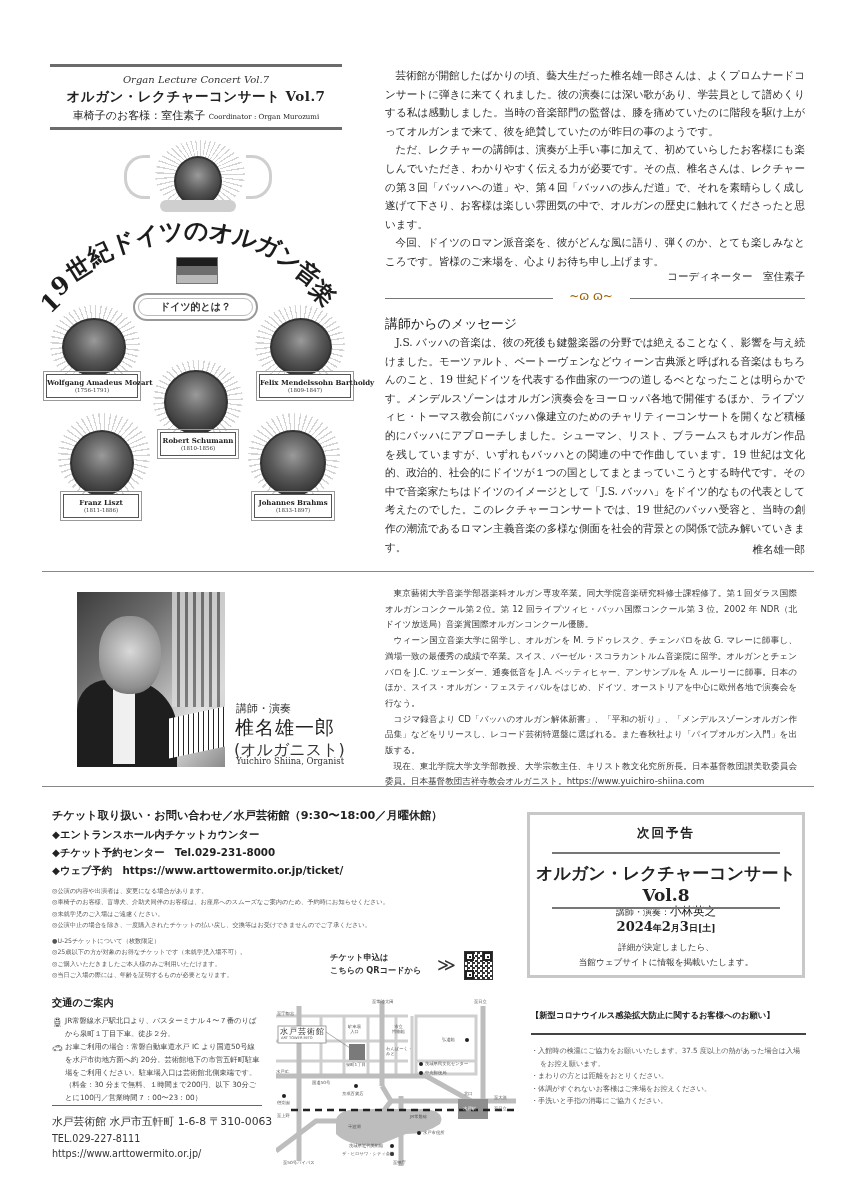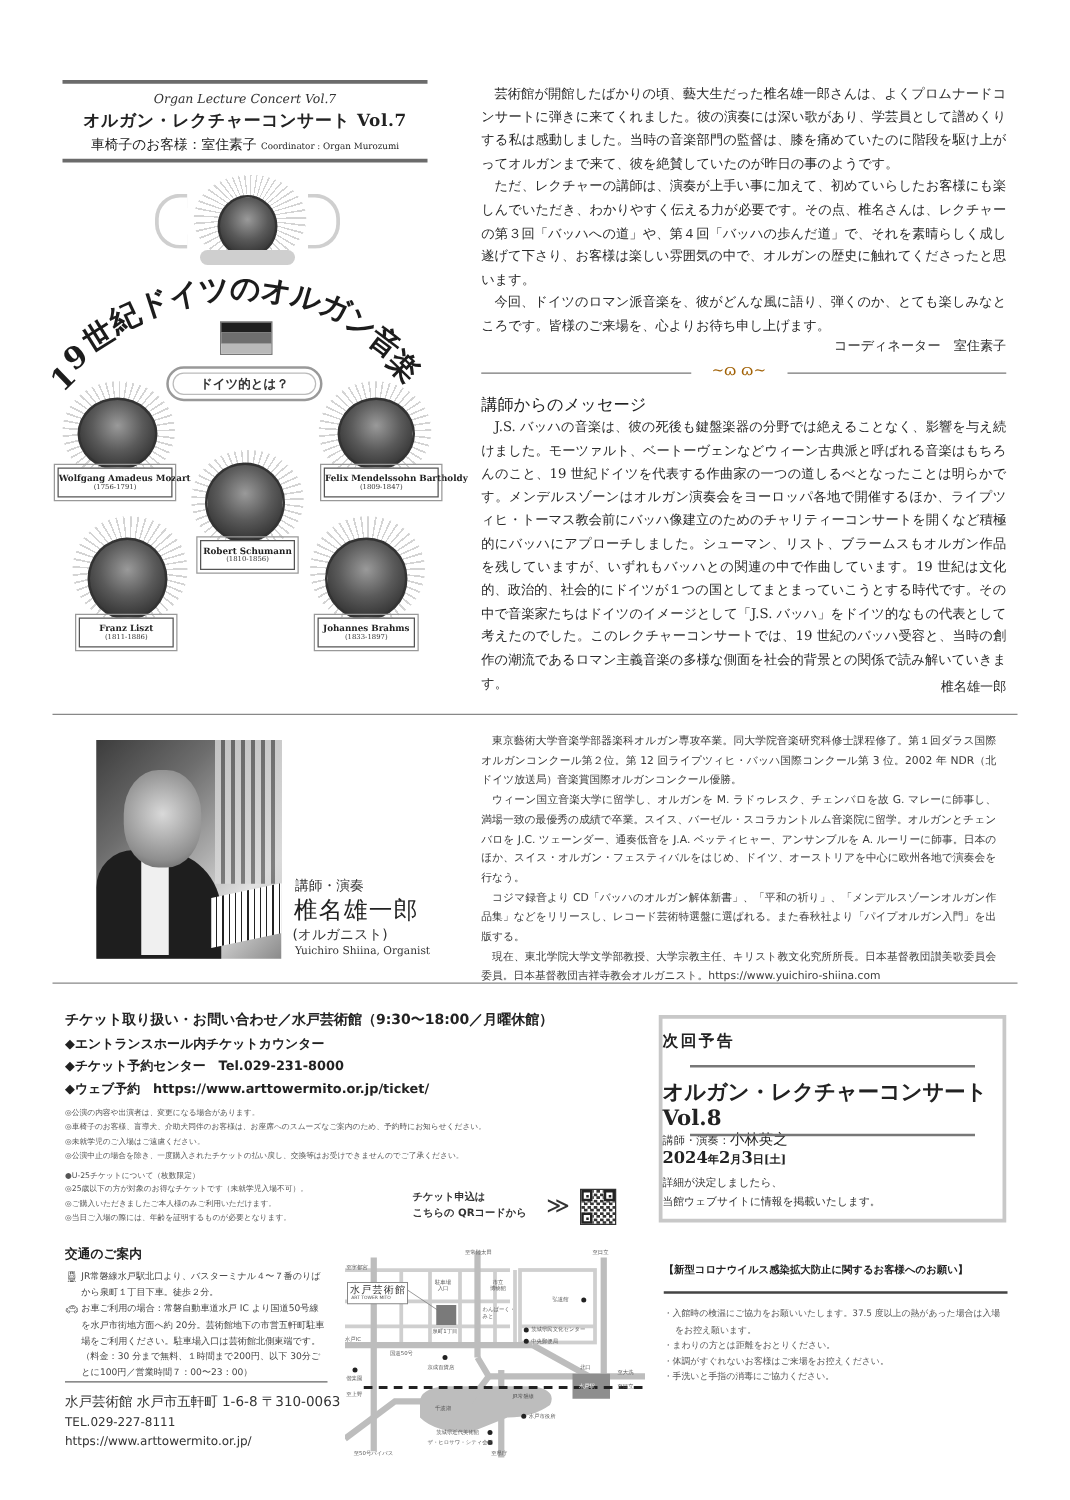--- a/index.html
+++ b/index.html
@@ -38,39 +38,39 @@
 
   
   .photo { position: absolute; left: 77px; top: 592px; width: 148px; height: 175px; background: linear-gradient(135deg, #3c3c3c 0%, #6d6d6d 30%, #aaa 55%, #e2e2e2 75%, #8a8a8a 100%); overflow: hidden; }
   .photo .face { position: absolute; left: 22px; top: 24px; width: 62px; height: 78px; border-radius: 45%; background: radial-gradient(circle at 50% 45%, #d9d9d9, #8e8e8e 70%, #555); }
   .photo .suit { position: absolute; left: 0; top: 88px; width: 100px; height: 90px; background: #1e1e1e; border-radius: 30px 50px 0 0; }
   .photo .shirt { position: absolute; left: 36px; top: 92px; width: 22px; height: 80px; background: #f0f0f0; }
   .photo .keys { position: absolute; left: 92px; top: 120px; width: 60px; height: 40px; background: repeating-linear-gradient(90deg, #fff 0 4px, #222 4px 5px); transform: skewY(-12deg); }
   .photo .pipes { position: absolute; left: 95px; top: 0; width: 55px; height: 115px; background: repeating-linear-gradient(90deg, #d8d8d8 0 5px, #666 5px 8px); opacity: 0.8; }
   .prof-role { position: absolute; left: 236px; top: 701px; font-family: "DejaVu Sans", sans-serif; font-size: 11px; color: #333; }
   .prof-name { position: absolute; left: 235px; top: 715px; font-family: "DejaVu Sans", sans-serif; font-size: 19px; color: #222; letter-spacing: 1px; }
-  .prof-sub { position: absolute; left: 234px; top: 740px; font-family: "DejaVu Sans", sans-serif; font-size: 11px; color: #333; }
+  .prof-sub { position: absolute; left: 234px; top: 740px; font-family: "DejaVu Sans", sans-serif; font-size: 16px; color: #333; }
   .prof-en { position: absolute; left: 236px; top: 756px; font-family: "DejaVu Serif", serif; font-size: 8.5px; color: #333; }
   .bio { position: absolute; left: 385px; top: 586px; width: 412px; font-family: "DejaVu Sans", sans-serif; font-size: 8.6px; line-height: 15.7px; color: #3a3a3a; text-align: justify; }
   .bio p { text-indent: 1em; }
 
   
   .tk-head { position: absolute; left: 52px; top: 808px; font-family: "DejaVu Sans", sans-serif; font-weight: bold; font-size: 11.2px; color: #222; }
   .tk-line { position: absolute; left: 52px; font-family: "DejaVu Sans", sans-serif; font-size: 10.3px; font-weight: bold; color: #222; }
   .notes { position: absolute; left: 52px; font-family: "DejaVu Sans", sans-serif; font-size: 6.2px; line-height: 11.3px; color: #555; }
   .qr-label { position: absolute; left: 330px; top: 951px; width: 110px; text-align: left; font-family: "DejaVu Sans", sans-serif; font-size: 8.2px; font-weight: bold; line-height: 12.5px; color: #333; }
   .qr-arrow { position: absolute; left: 437px; top: 954px; font-family: "DejaVu Sans", sans-serif; font-size: 18px; color: #333; }
   .qr { position: absolute; left: 464px; top: 951px; width: 29px; height: 29px; background:
       linear-gradient(90deg, transparent 0 0, transparent 0),
       repeating-conic-gradient(#333 0 25%, #fff 0 50%) 0 0/5px 5px; border: 1px solid #333; }
   .qr i { position: absolute; width: 9px; height: 9px; border: 2px solid #222; background: #fff; }
   .qr i::after { content: ""; position: absolute; left: 1.5px; top: 1.5px; width: 2px; height: 2px; background: #222; }
 
   
-  .next-box { position: absolute; left: 527px; top: 812px; width: 278px; height: 166px; border: 3px solid #c8c8c8; background: #fff; text-align: left; }
+  .next-box { position: absolute; left: 527px; top: 812px; width: 278px; height: 166px; border: 3px solid #c8c8c8; background: #fff; text-align: center; }
   .next-box .nt { position: absolute; left: 0; right: 0; top: 10px; font-size: 12.5px; font-weight: bold; color: #222; letter-spacing: 2px; }
   .next-box .rule { position: absolute; left: 22px; right: 22px; height: 2px; background: #777; }
   .next-box .ttl { position: absolute; left: 0; right: 0; top: 47px; font-size: 17px; font-weight: bold; color: #222; }
   .next-box .perf { position: absolute; left: 0; right: 0; top: 65px; font-size: 9px; color: #333; margin-top: 24px; }
   .next-box .perf b { font-size: 11.5px; font-weight: normal; color: #222; }
   .next-box .date { position: absolute; left: 0; right: 0; top: 104px; font-size: 13px; font-weight: bold; color: #222; }
   .next-box .date small { font-size: 9px; }
   .next-box .det { position: absolute; left: 0; right: 0; top: 125px; font-size: 8.6px; line-height: 15px; color: #333; }
 
   

